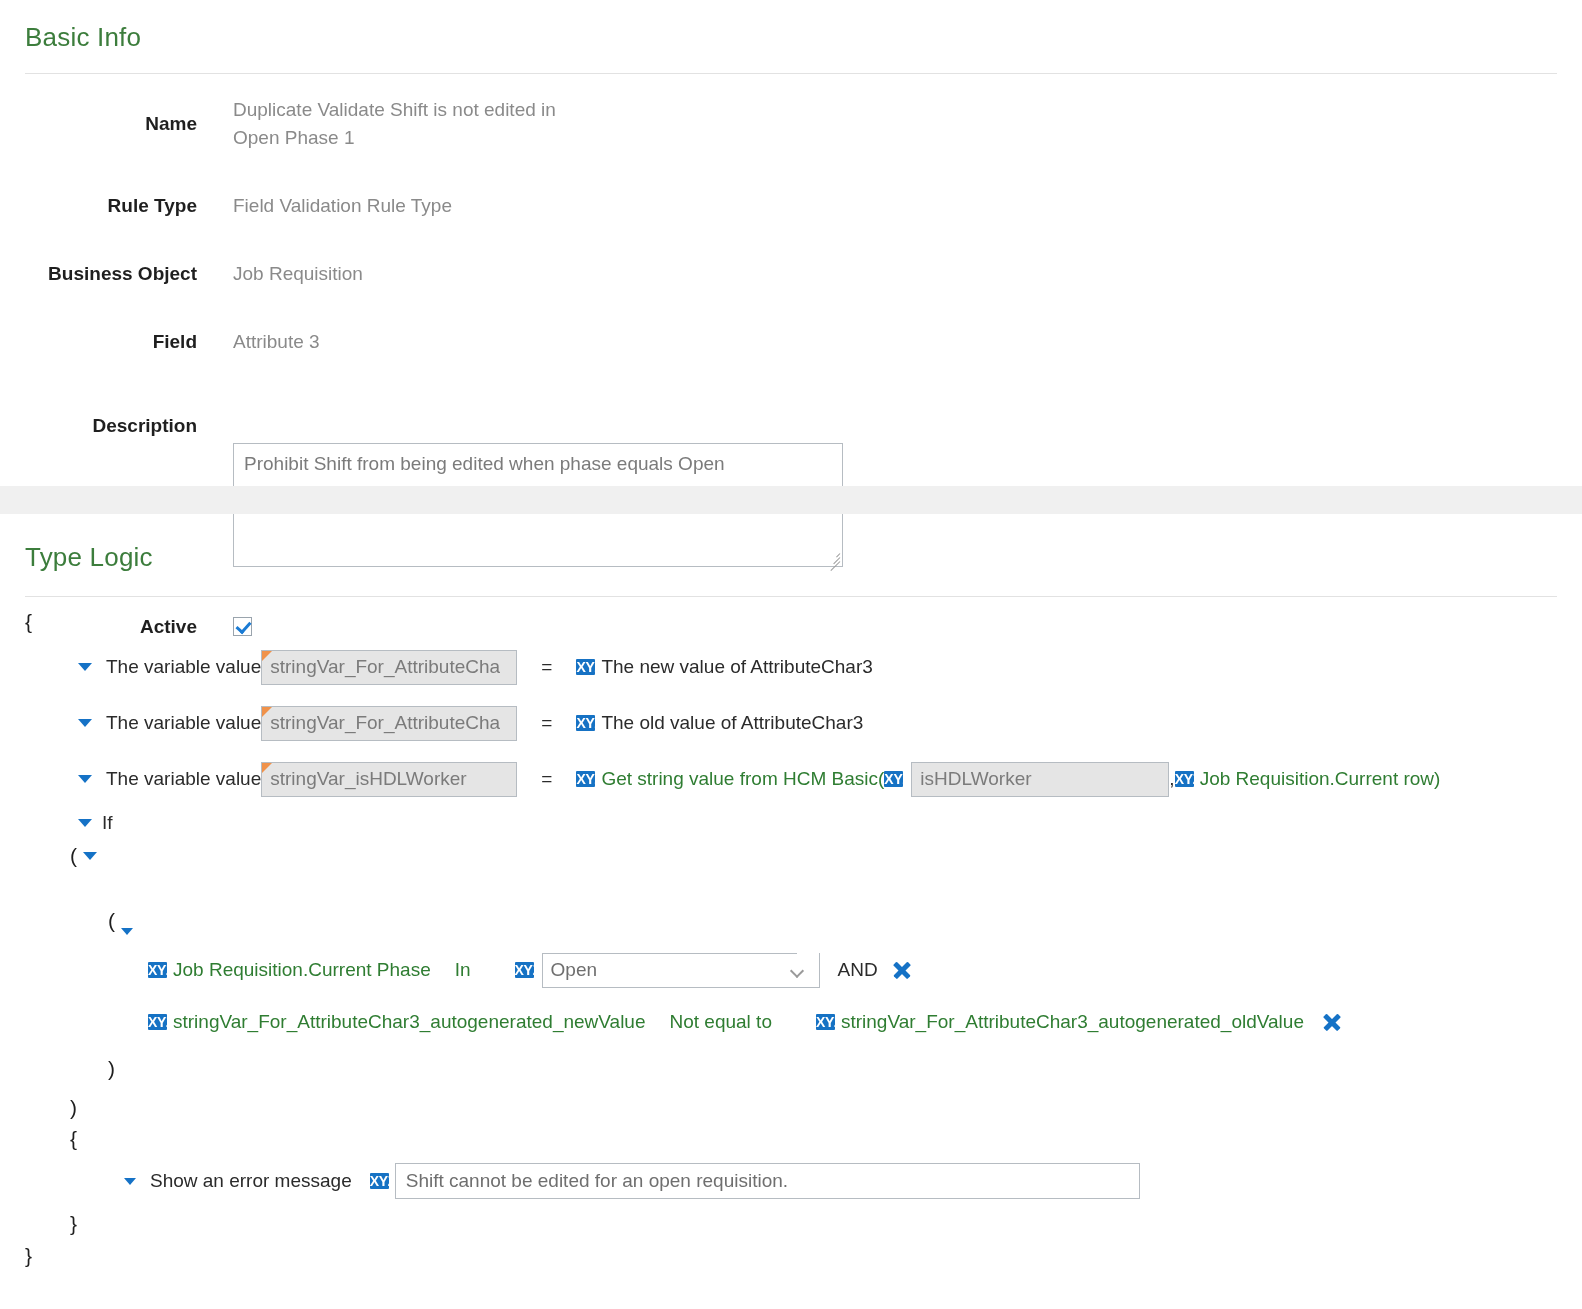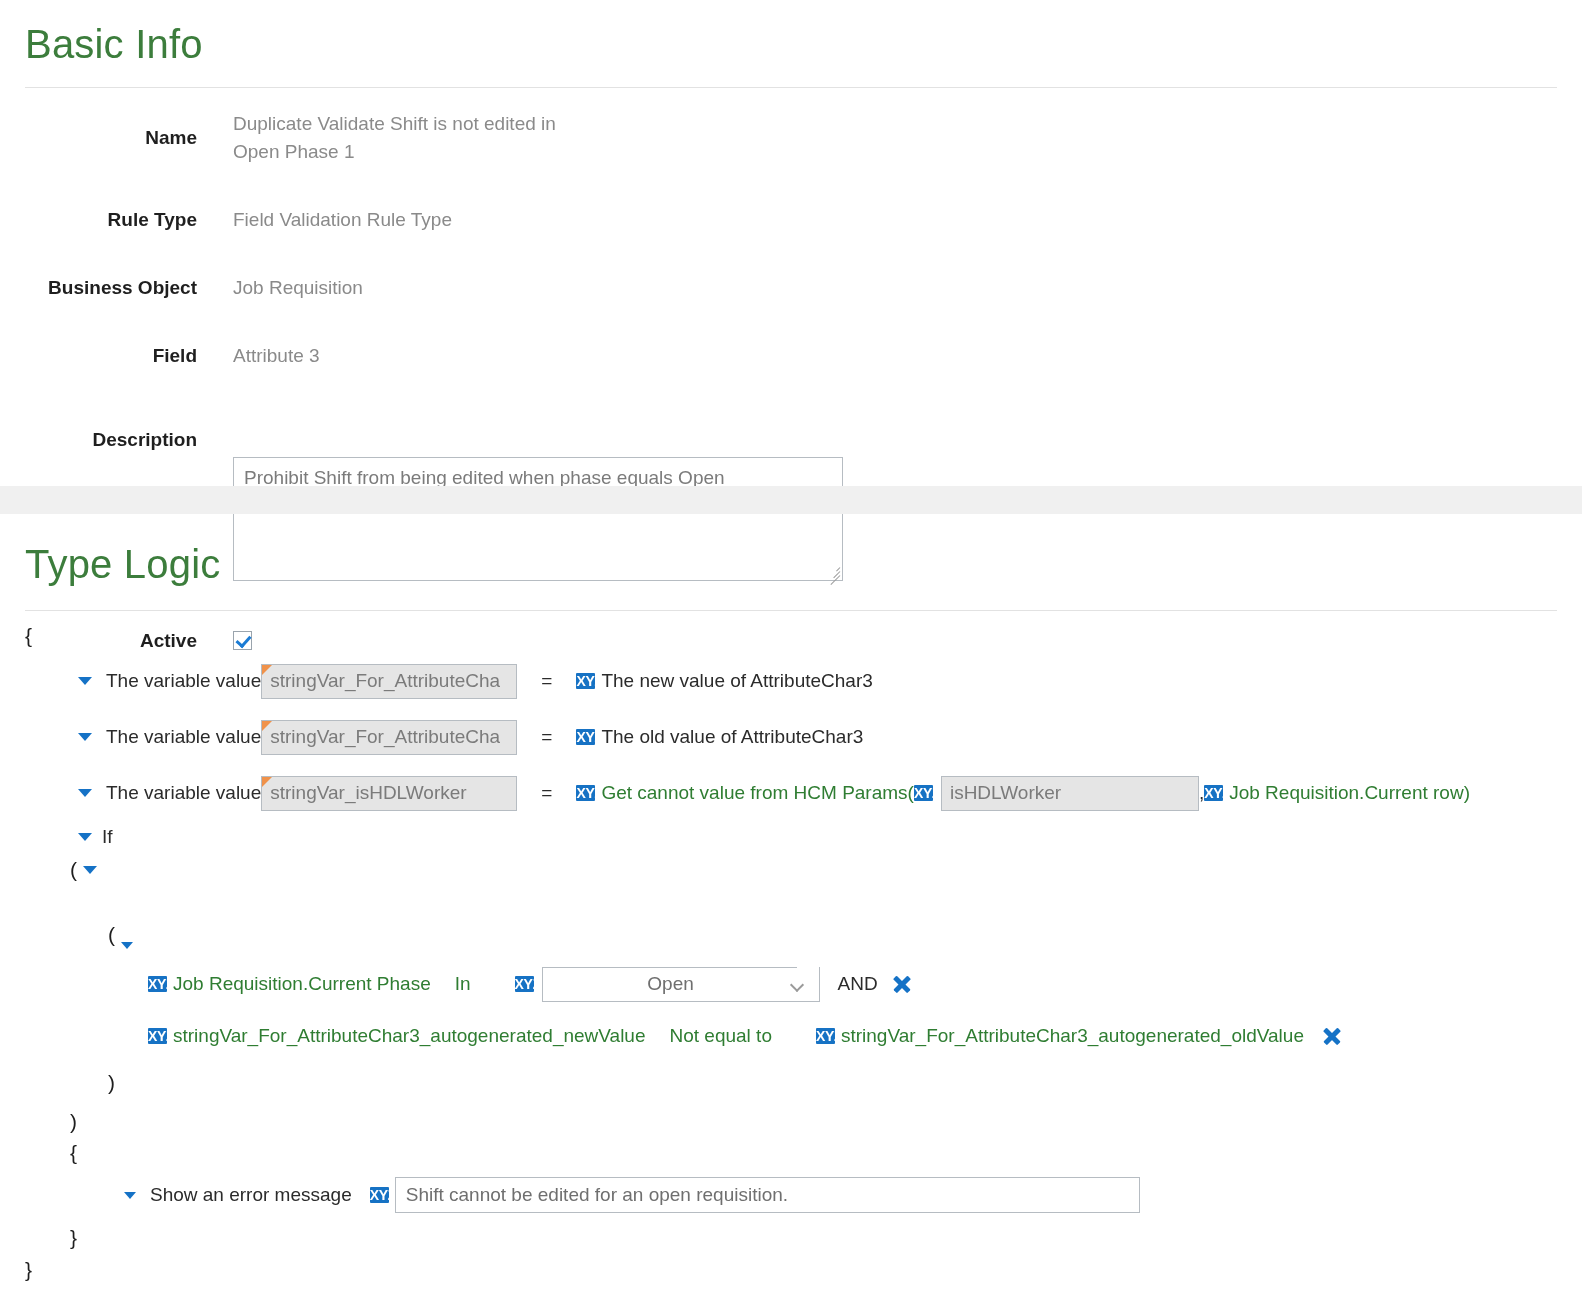--- a/index.html
+++ b/index.html
@@ -13,21 +13,21 @@
     font-family: "Liberation Sans", sans-serif;
     font-size: 19px;
     color: #333333;
     position: relative;
     overflow: hidden;
   }
 
   
   .section-title {
     color: #3c7d3c;
-    font-size: 40px;
+    font-size: 26px;
     font-weight: 400;
     letter-spacing: 0.2px;
     line-height: 1;
   }
   .section-rule {
     border-top: 1px solid #e2e2e2;
   }
 
   
   #basic-info {
@@ -225,21 +225,21 @@
     box-sizing: border-box;
     height: 35px;
     width: 278px;
     display: flex;
     align-items: center;
     padding: 0 8px;
     color: #6f6f6f;
     font-size: 19px;
     flex: none;
   }
-  .tselect .sel-val { flex: 1; text-align: center; }
+  .tselect .sel-val { flex: 1; }
   .chevron {
     width: 14px; height: 8px;
     position: relative;
     flex: none;
     margin-right: 6px;
   }
   .chevron::before {
     content: "";
     position: absolute;
     left: 1px; top: 0;
@@ -388,21 +388,21 @@
       <span class="gap14"></span>
       <span class="lbl-dark">The variable value</span>
       <span class="tinput req" style="width:256px;">
         <span class="clipped">stringVar_isHDLWorker</span>
       </span>
       <span class="gap24"></span>
       <span class="eq">=</span>
       <span class="gap24"></span>
       <span class="xyz">XYZ</span>
       <span class="gap6"></span>
-      <span class="lbl-green">Get cannot value from HCM Params(</span>
+      <span class="lbl-green">Get string value from HCM Basic(</span>
       <span class="xyz">XYZ</span>
       <span class="gap8"></span>
       <span class="tinput" style="width:258px;">
         <span class="clipped">isHDLWorker</span>
       </span>
       <span class="lbl-dark">,</span>
       <span class="xyz">XYZ</span>
       <span class="gap6"></span>
       <span class="lbl-green">Job Requisition.Current row)</span>
     </div>

